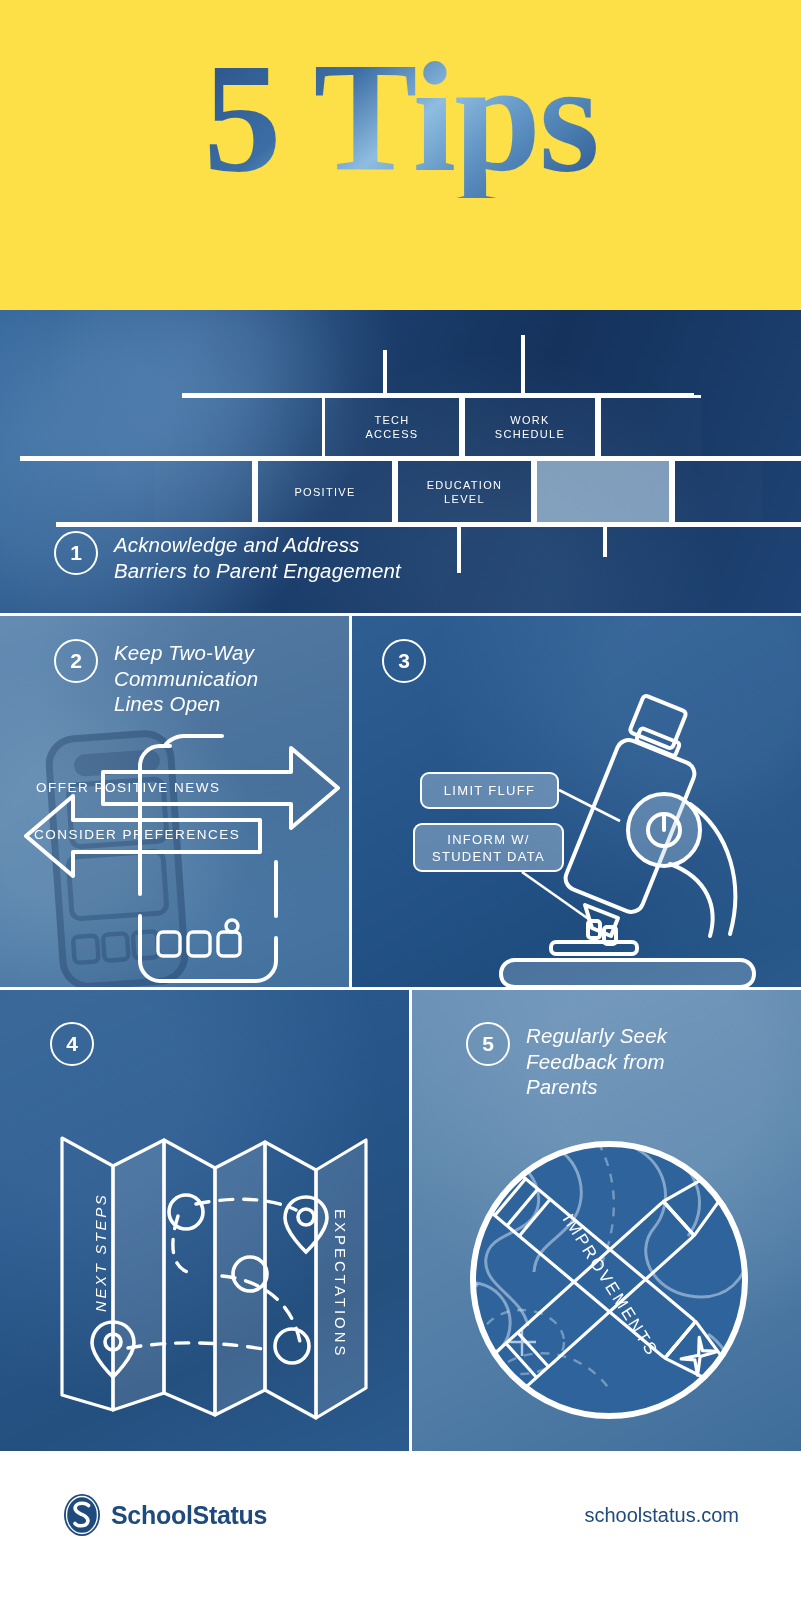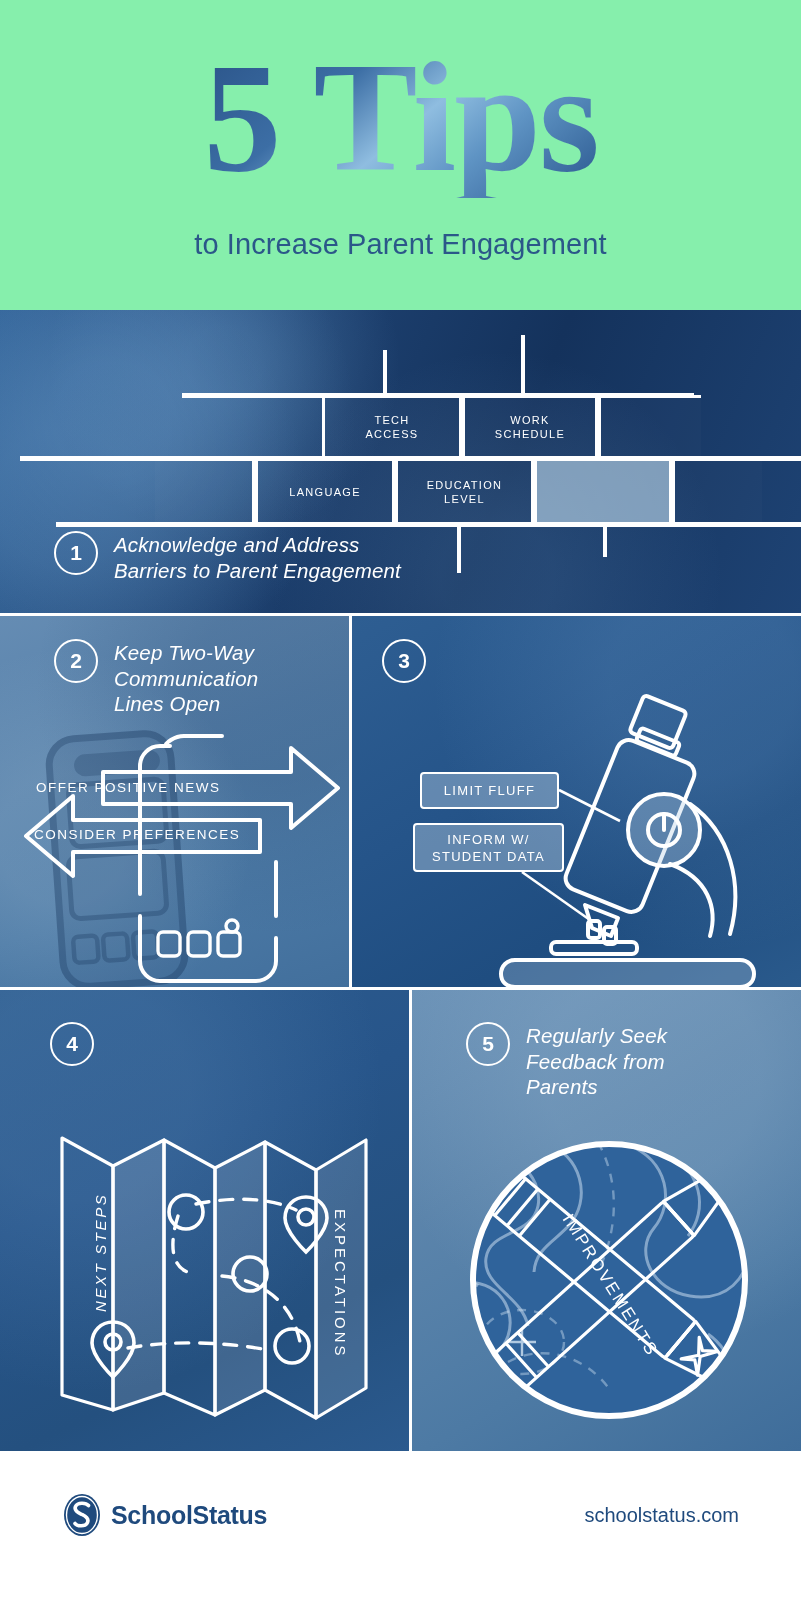--- a/index.html
+++ b/index.html
@@ -7,21 +7,21 @@
   html, body {
     width: 801px; height: 1601px;
     font-family: "Liberation Sans", sans-serif;
     background: #ffffff; overflow: hidden;
   }
   .page { position: relative; width: 801px; height: 1601px; background: #fff; }
 
   
   .header {
     position: absolute; left: 0; top: 0; width: 801px; height: 310px;
-    background: #86efac;
+    background: #fde047;
   }
   .title-main {
     position: absolute; left: 0; top: 38px; width: 801px;
     text-align: center;
     font-family: "Liberation Serif", "DejaVu Serif", serif;
     font-weight: 700;
     font-size: 156px;
     line-height: 160px;
     letter-spacing: -2px;
     background: linear-gradient(140deg,#1d3f72 0%,#2b5489 22%,#3c6ea5 40%,#8fbde0 52%,#5f94c4 62%,#2d5b92 78%,#1f3f6e 100%);
@@ -104,21 +104,21 @@
   
   .p2-art { position: absolute; left: 0; top: 0; width: 349px; height: 371px; padding-left: 8px; }
   .arrow-label {
     position: absolute; color: #ffffff; font-size: 13.5px; letter-spacing: 1.5px;
     white-space: nowrap;
   }
 
   
   .p3-art { position: absolute; left: 0; top: 0; width: 449px; height: 371px; }
   .callout {
-    position: absolute; border: 2px solid #ffffff; border-radius: 4px;
+    position: absolute; border: 2px solid #ffffff; border-radius: 9px;
     background: rgba(175,200,222,0.45);
     color: #ffffff; font-size: 13px; letter-spacing: 1.3px; line-height: 17px;
     display: flex; align-items: center; justify-content: center; text-align: center;
     white-space: pre-line;
   }
 
   
   .p4-art { position: absolute; left: 0; top: 0; width: 409px; height: 461px; }
   .map-side-label {
     position: absolute; color: #ffffff; font-size: 15px; letter-spacing: 2.6px;
@@ -139,42 +139,41 @@
 
   svg { display: block; overflow: visible; }
 </style>
 </head>
 <body>
 
 <div class="page">
 
   <div class="header">
     <div class="title-main">5 Tips</div>
-    <div class="title-sub">to Increase Parent Engagement</div>
   </div>
 
   <div class="panel" id="p1">
 
     <div class="wall">
 
       <div class="mortar" style="left:383px; top:40px; width:4px; height:46px;"></div>
       <div class="mortar" style="left:521px; top:25px; width:4px; height:61px;"></div>
 
       <div class="mortar" style="left:182px; top:83px; width:512px; height:5px;"></div>
 
       <div class="brick" style="left:322px; top:85px; width:140px; height:64px;">TECH
 ACCESS</div>
       <div class="brick" style="left:462px; top:85px; width:136px; height:64px;">WORK
 SCHEDULE</div>
       <div class="brick" style="left:598px; top:85px; width:103px; height:64px; border-right:none;"></div>
 
       <div class="mortar" style="left:20px; top:146px; width:781px; height:5px;"></div>
 
       <div class="brick" style="left:155px; top:148px; width:100px; height:67px; border-left:none;"></div>
-      <div class="brick" style="left:255px; top:148px; width:140px; height:67px;">LANGUAGE</div>
+      <div class="brick" style="left:255px; top:148px; width:140px; height:67px;">POSITIVE</div>
       <div class="brick" style="left:395px; top:148px; width:139px; height:67px;">EDUCATION
 LEVEL</div>
       <div class="brick lit" style="left:534px; top:148px; width:138px; height:67px;"></div>
       <div class="brick" style="left:672px; top:148px; width:90px; height:67px; border-right:none;"></div>
 
       <div class="mortar" style="left:56px; top:212px; width:745px; height:5px;"></div>
 
       <div class="mortar" style="left:457px; top:214px; width:4px; height:49px;"></div>
       <div class="mortar" style="left:603px; top:214px; width:4px; height:33px;"></div>
     </div>

